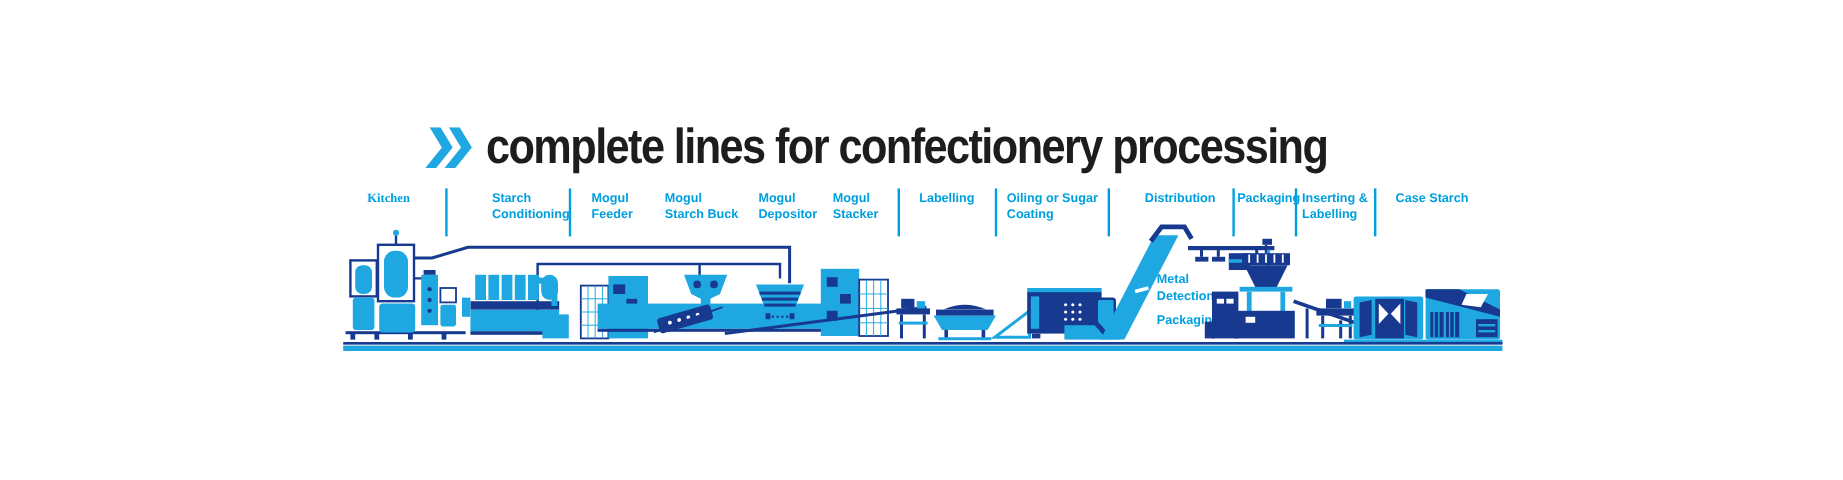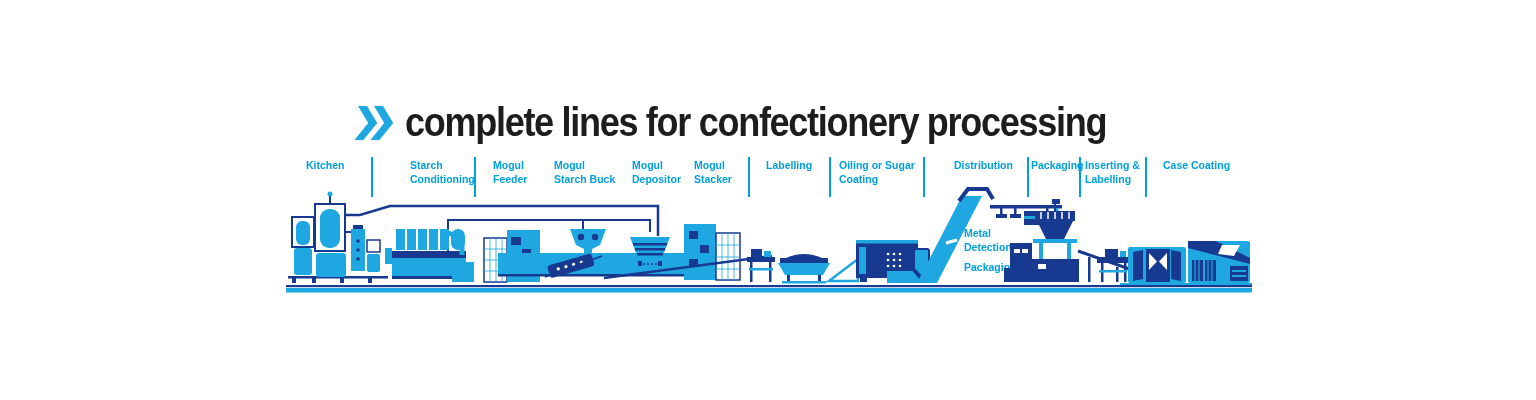--- a/index.html
+++ b/index.html
@@ -51,39 +51,39 @@
   <div class="title-row">
     <svg class="chevron-svg" width="42" height="36" viewBox="0 0 42 36">
       <g transform="skewX(-6) translate(4,0)">
         <polygon class="lb" points="0,0 9,0 21,17 9,34 0,34 12,17"></polygon>
         <polygon class="lb" points="16,0 25,0 37,17 25,34 16,34 28,17"></polygon>
       </g>
     </svg>
     <span class="title-text">complete lines for confectionery processing</span>
   </div>
 
-  <div class="stage-label" style="left:306px;width:62px;">Kitchen</div>
+  <div class="stage-label" style="left:306px;width:62px;font-family:Liberation Serif, serif;">Kitchen</div>
   <div class="stage-label" style="left:394px;width:80px;margin-left:16px;">Starch
 Conditioning</div>
   <div class="stage-label" style="left:493px;width:52px;">Mogul
 Feeder</div>
   <div class="stage-label" style="left:554px;width:70px;">Mogul
 Starch Buck</div>
   <div class="stage-label" style="left:632px;width:60px;">Mogul
 Depositor</div>
   <div class="stage-label" style="left:694px;width:52px;">Mogul
 Stacker</div>
   <div class="stage-label" style="left:766px;width:60px;">Labelling</div>
   <div class="stage-label" style="left:839px;width:86px;">Oiling or Sugar
 Coating</div>
   <div class="stage-label" style="left:938px;width:80px;padding-left:16px;">Distribution</div>
   <div class="stage-label" style="left:1031px;width:48px;">Packaging</div>
   <div class="stage-label" style="left:1085px;width:62px;">Inserting &amp;
 Labelling</div>
-  <div class="stage-label" style="left:1163px;width:80px;">Case Coating</div>
+  <div class="stage-label" style="left:1163px;width:80px;">Case Starch</div>
 
   <div class="sub-label" style="left:964px;top:227px;width:70px;">Metal
 Detection</div>
   <div class="sub-label" style="left:964px;top:261px;width:70px;">Packaging</div>
 
   <div class="divider" style="left:371px;"></div>
   <div class="divider" style="left:474px;"></div>
   <div class="divider" style="left:748px;"></div>
   <div class="divider" style="left:829px;"></div>
   <div class="divider" style="left:923px;"></div>

